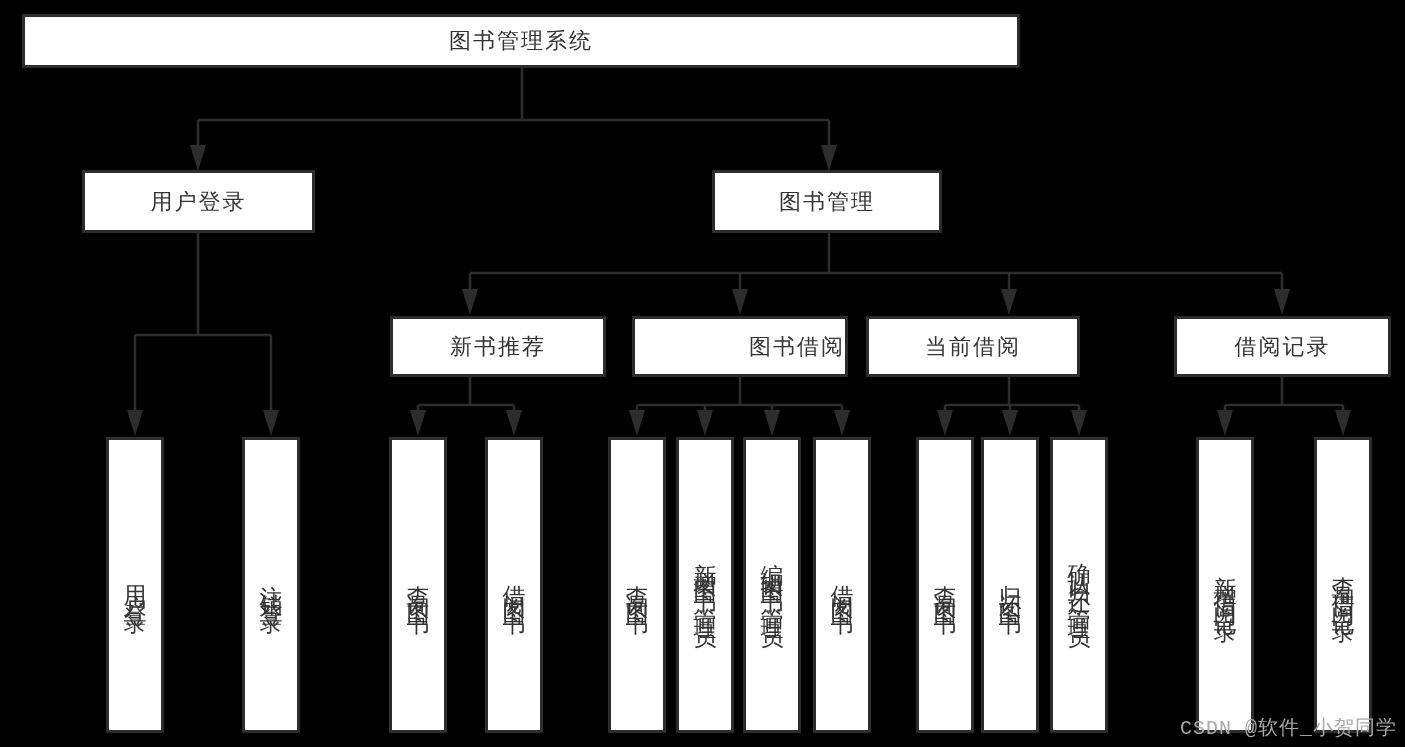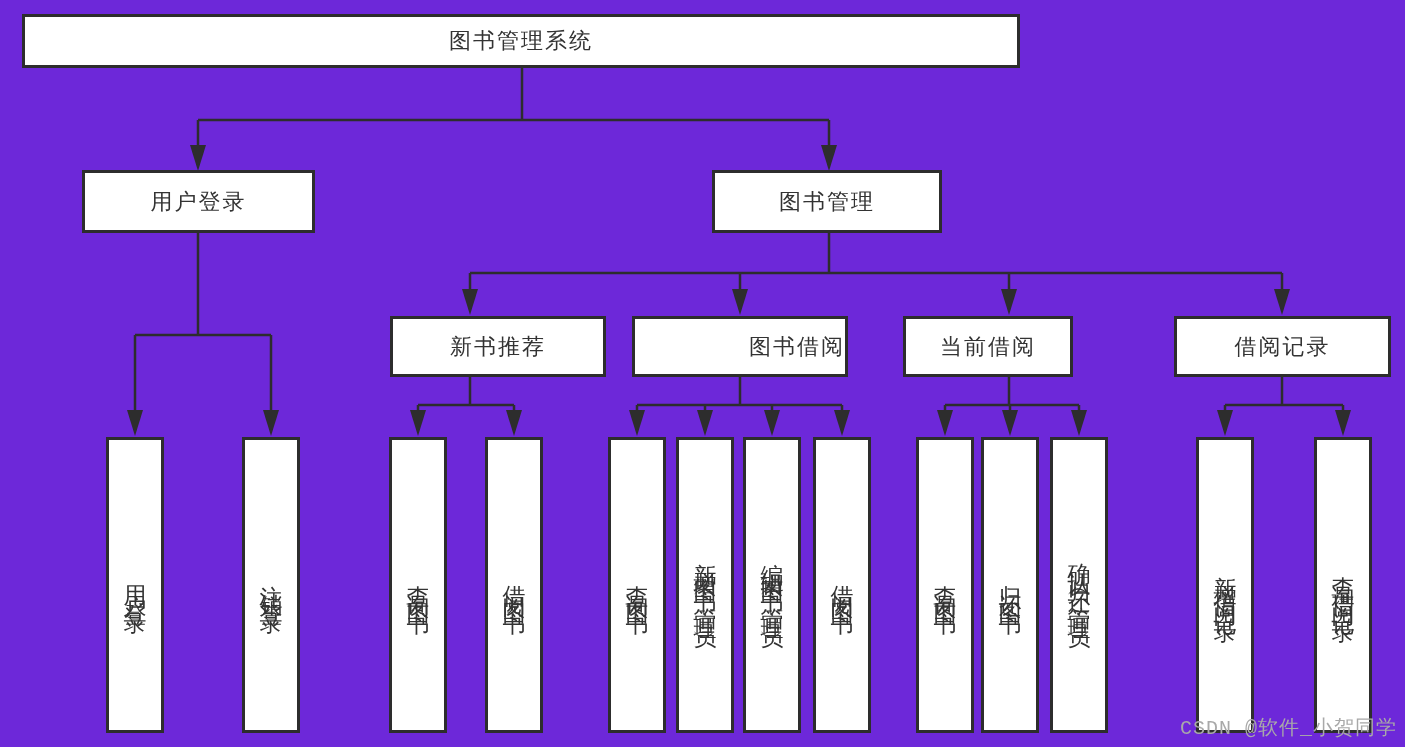--- a/index.html
+++ b/index.html
@@ -1,20 +1,20 @@
 <!DOCTYPE html>
 <html><head>
 <meta charset="utf-8">
 <style>
   html, body { margin: 0; padding: 0; background: #ffffff; }
   .canvas {
     position: relative;
     width: 1405px;
     height: 747px;
-    background: #6d28d9;
+    background: #000000;
     overflow: hidden;
     font-family: "Liberation Sans", sans-serif;
   }
   .connector-layer {
     position: absolute;
     left: 0; top: 0;
     width: 1405px; height: 747px;
     z-index: 1;
   }
   .connector-layer path {
@@ -134,21 +134,21 @@
   <div class="hnode" style="left:712px; top:170px; width:230px; height:63px;">
     <span class="hlabel">图书管理</span>
   </div>
 
   <div class="hnode" style="left:362px; top:316px; width:216px; height:61px;margin-left:28px;">
     <span class="hlabel">新书推荐</span>
   </div>
   <div class="hnode" style="left:632px; top:316px; width:216px; height:61px;justify-content:flex-end;">
     <span class="hlabel">图书借阅</span>
   </div>
-  <div class="hnode" style="left:903px; top:316px; width:170px; height:61px;">
+  <div class="hnode" style="left:866px; top:316px; width:214px; height:61px;">
     <span class="hlabel">当前借阅</span>
   </div>
   <div class="hnode" style="left:1174px; top:316px; width:217px; height:61px;">
     <span class="hlabel">借阅记录</span>
   </div>
 
   <div class="leaf" style="left:106px;">
     <span class="vtext">用户登录</span>
   </div>
   <div class="leaf" style="left:242px;">

